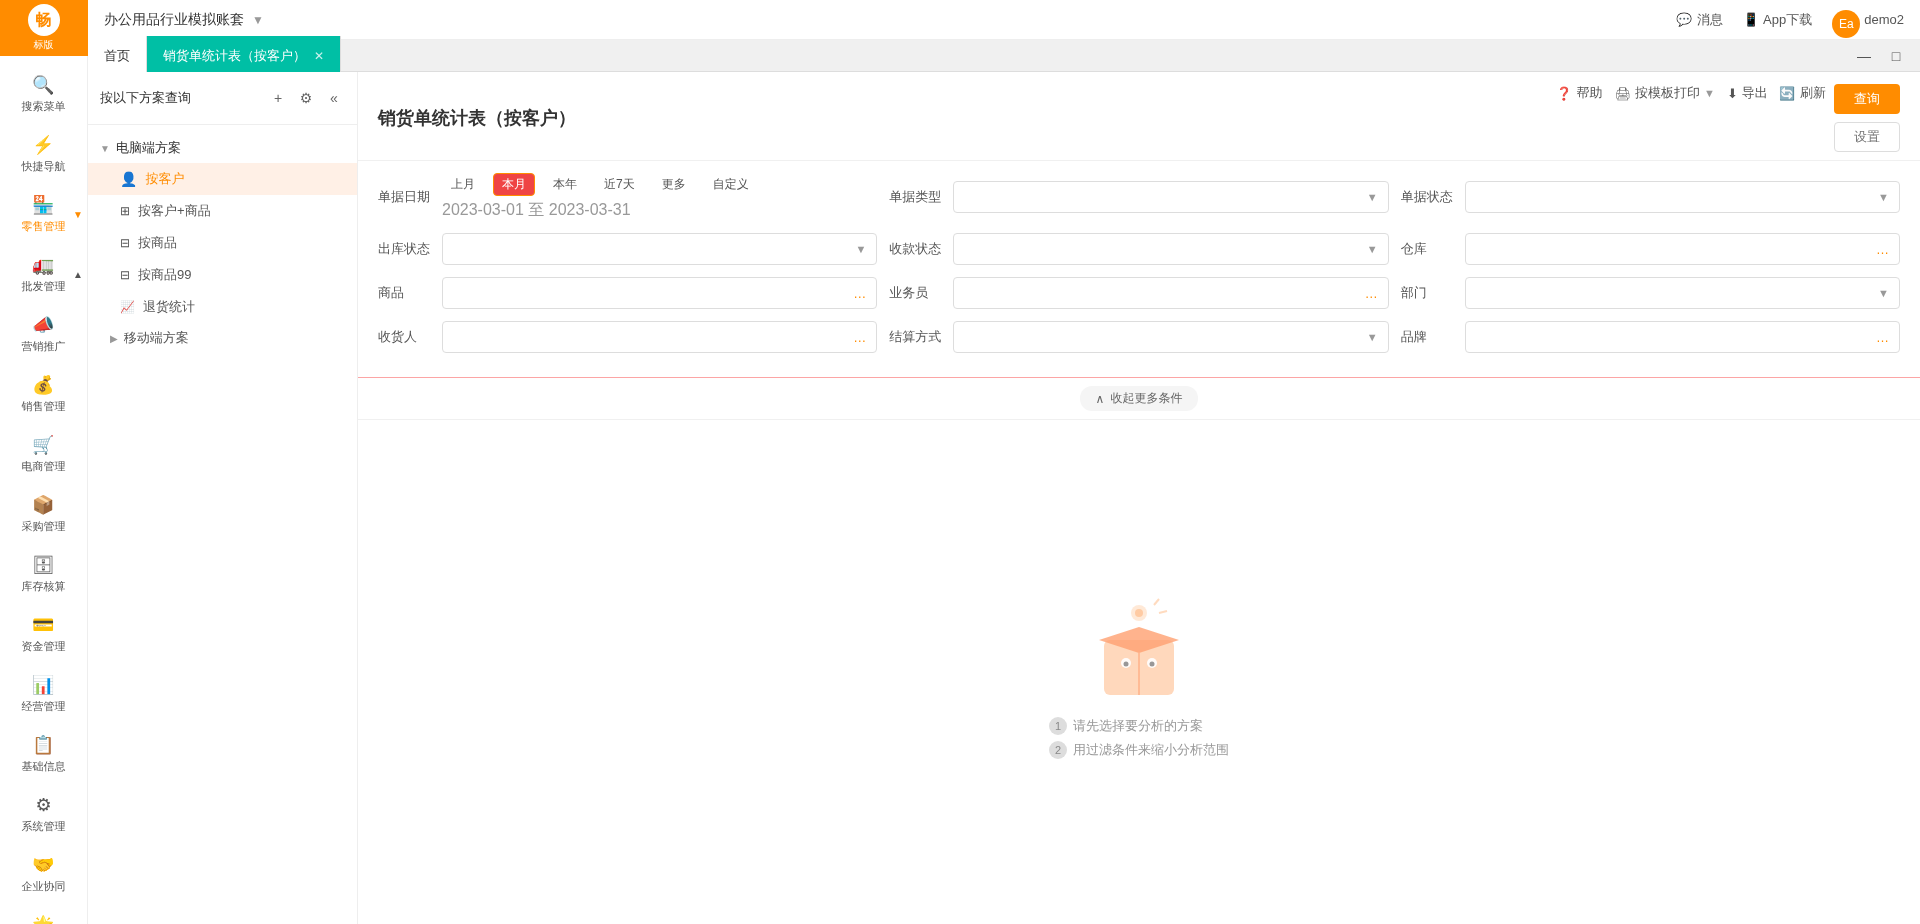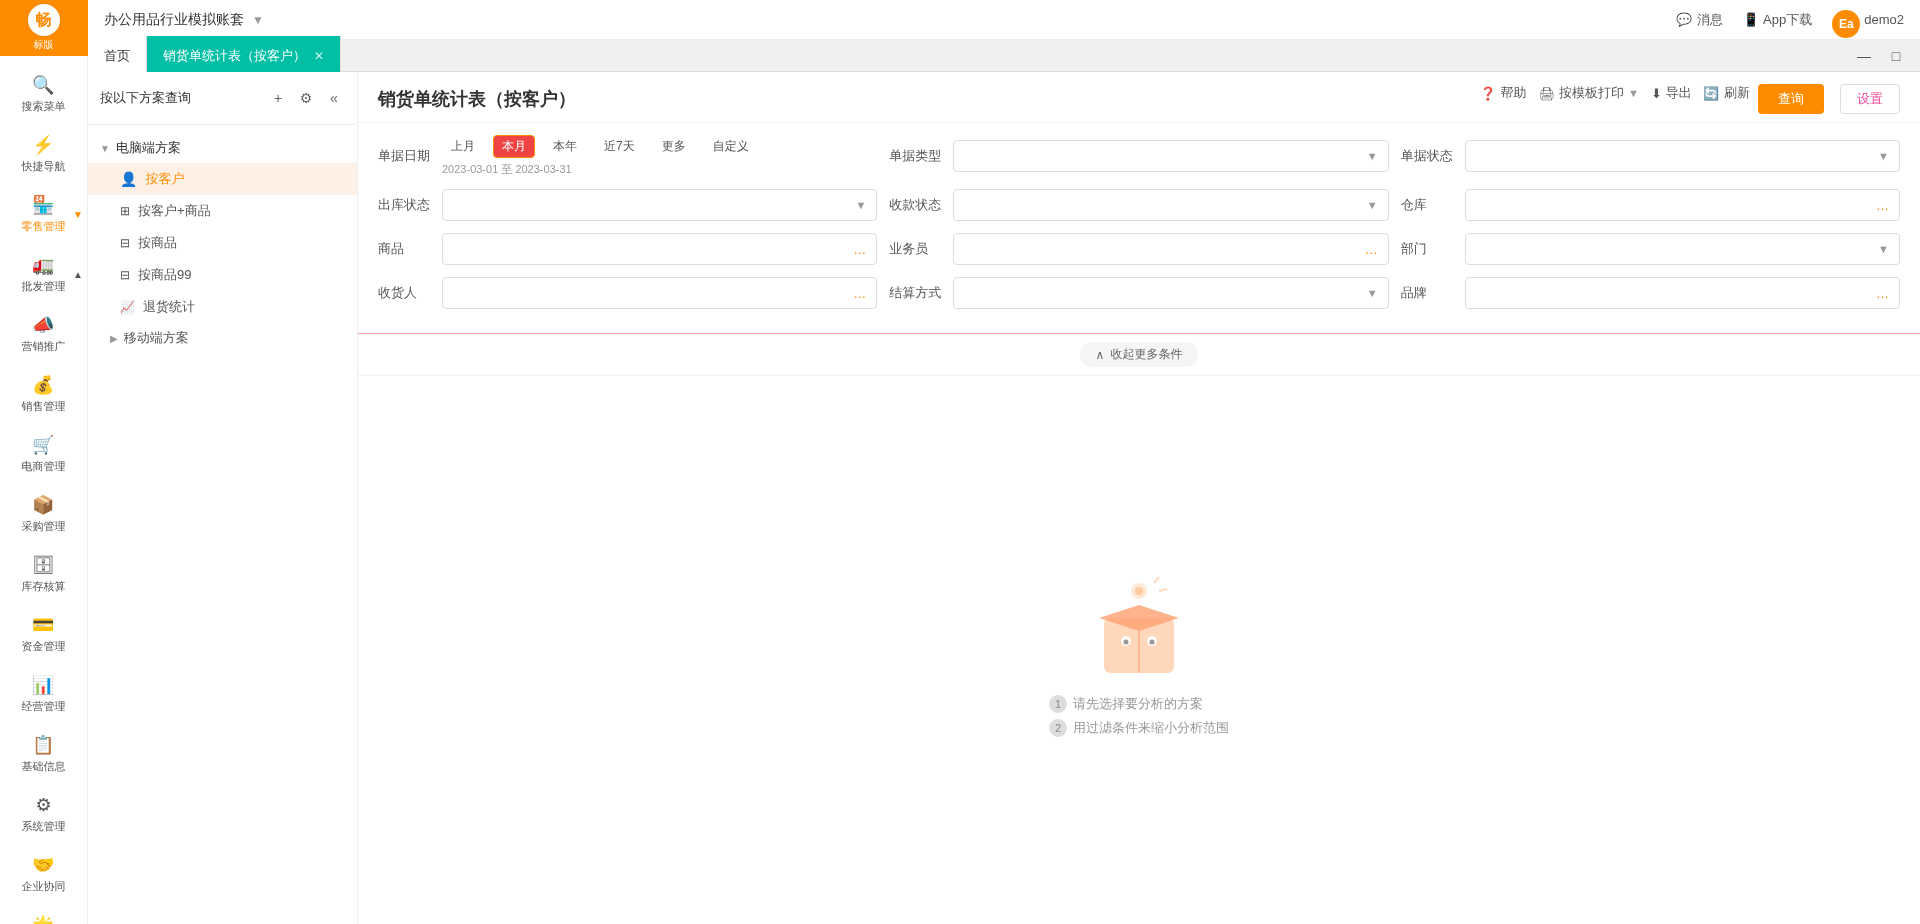--- a/index.html
+++ b/index.html
@@ -121,21 +121,21 @@
     .user-avatar {
       width: 28px;
       height: 28px;
       border-radius: 50%;
       background: #ff8c00;
       display: flex;
       align-items: center;
       justify-content: center;
       color: #fff;
       font-size: 12px;
-      font-weight: bold;
+      font-weight: normal;
       margin-top: 8px;
     }
 
     
     .tab-bar {
       height: 32px;
       background: #f0f0f0;
       display: flex;
       align-items: center;
       padding: 0;
@@ -306,21 +306,21 @@
       background: #ff8c00;
       color: #fff;
       border: none;
       padding: 6px 20px;
       border-radius: 4px;
       cursor: pointer;
       font-size: 13px;
     }
     .btn-settings {
       background: #fff;
-      color: #ec4899;
+      color: #737373;
       border: 1px solid #ddd;
       padding: 5px 16px;
       border-radius: 4px;
       cursor: pointer;
       font-size: 13px;
     }
 
     
     .filter-area {
       padding: 12px 20px;
@@ -376,21 +376,21 @@
       cursor: pointer;
       border: 1px solid transparent;
       color: #555;
     }
     .date-btn.active {
       background: #ef4444;
       color: #fff;
       border-color: #ff8c00;
     }
     .date-range-text {
-      font-size: 11px;
+      font-size: 16px;
       color: #999;
       margin-top: 2px;
     }
 
     
     .collapse-bar {
       display: flex;
       justify-content: center;
       padding: 8px 0;
       border-bottom: 1px solid #f0f0f0;
@@ -452,22 +452,22 @@
       align-items: flex-start;
       gap: 8px;
     }
     .page-actions-group {
       display: flex;
       align-items: center;
       gap: 12px;
     }
     .query-settings-group {
       display: flex;
-      flex-direction: row;
-      gap: 16px;
+      flex-direction: column;
+      gap: 8px;
     }
   </style>
 </head>
 <body>
 
 <div class="sidebar">
   <div class="sidebar-logo">
     <div class="sidebar-logo-icon">畅</div>
     <div class="sidebar-logo-text">标版</div>
   </div>

